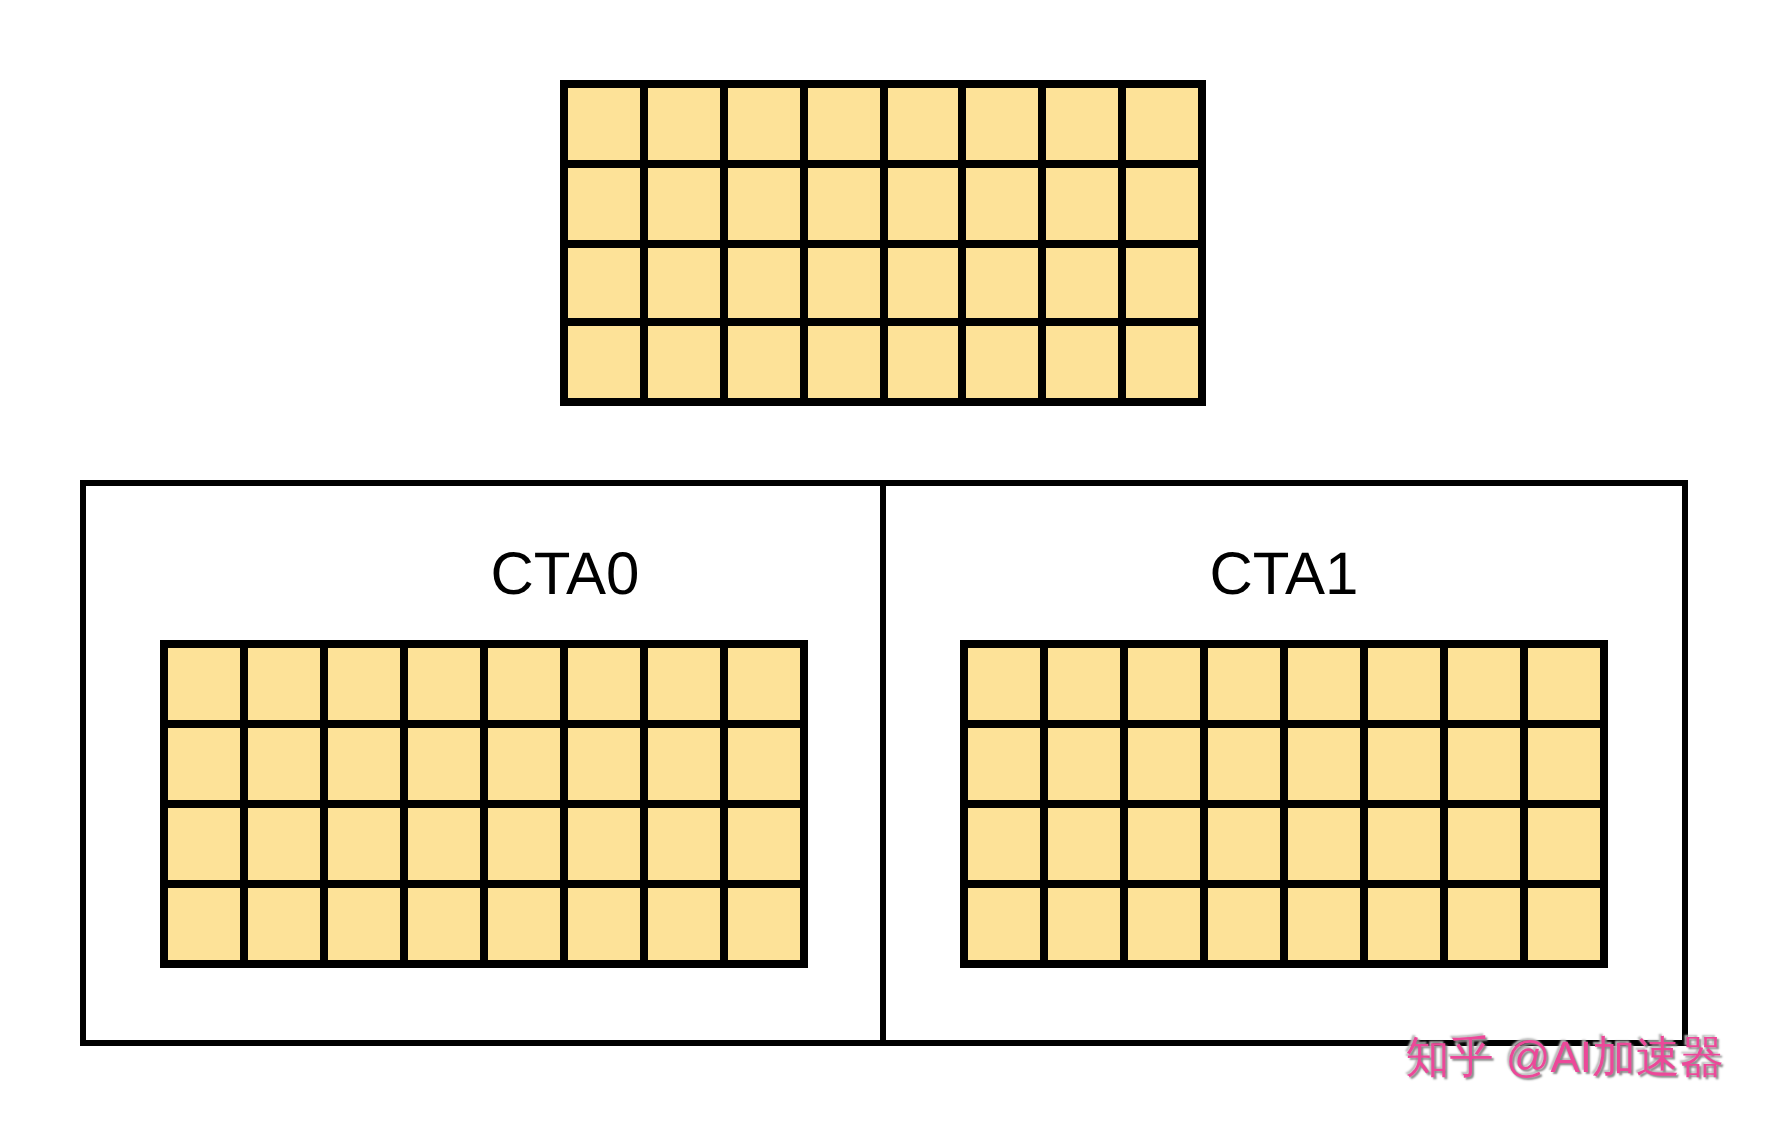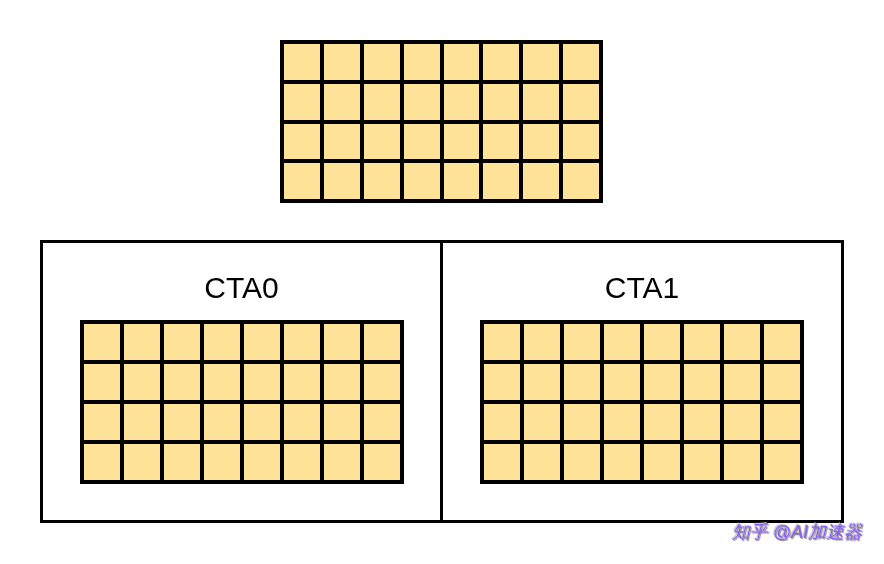--- a/index.html
+++ b/index.html
@@ -1,21 +1,21 @@
 <!DOCTYPE html>
 <html><head>
 <meta charset="utf-8">
 <style>
   html,body{margin:0;padding:0;background:#fff;}
   body{width:884px;height:564px;position:relative;overflow:hidden;font-family:"Liberation Sans",sans-serif;}
   .grid{position:absolute;display:grid;grid-template-columns:repeat(8,1fr);grid-template-rows:repeat(4,1fr);background:#000;border:4px solid #000;gap:4px;box-sizing:border-box;}
   .cell{background:#fde298;}
   .cta{position:absolute;border:3px solid #000;box-sizing:border-box;}
   .label{position:absolute;width:100%;text-align:center;font-size:30px;color:#000;}
-  .wm{position:absolute;right:22px;bottom:20px;font-size:18px;color:#8b5cf6;text-shadow:1px 1px 1px #888,-1px -1px 1px #bbb;font-style:italic;}
+  .wm{position:absolute;right:22px;bottom:20px;font-size:22px;color:#ec4899;text-shadow:1px 1px 1px #888,-1px -1px 1px #bbb;}
 </style>
 </head>
 <body>
 
 <div class="grid" style="left:280px;top:40px;width:323px;height:163px;" id="g0">
     <div class="cell" style="background: rgb(253, 226, 152);"></div>
     <div class="cell" style="background: rgb(253, 226, 152);"></div>
     <div class="cell" style="background: rgb(253, 226, 152);"></div>
     <div class="cell" style="background: rgb(253, 226, 152);"></div>
     <div class="cell" style="background: rgb(253, 226, 152);"></div>
@@ -42,21 +42,21 @@
     <div class="cell" style="background: rgb(253, 226, 152);"></div>
     <div class="cell" style="background: rgb(253, 226, 152);"></div>
     <div class="cell" style="background: rgb(253, 226, 152);"></div>
     <div class="cell" style="background: rgb(253, 226, 152);"></div>
     <div class="cell" style="background: rgb(253, 226, 152);"></div>
     <div class="cell" style="background: rgb(253, 226, 152);"></div>
     <div class="cell" style="background: rgb(253, 226, 152);"></div>
   </div>
 
 <div class="cta" style="left:40px;top:240px;width:403px;height:283px;">
-  <div class="label" style="top:28px;">CTA0</div>
+  <div class="label" style="top:28px;padding-left:41px;">CTA0</div>
 </div>
 <div class="cta" style="left:440px;top:240px;width:404px;height:283px;">
   <div class="label" style="top:28px;">CTA1</div>
 </div>
 <div class="grid" style="left:80px;top:320px;width:324px;height:164px;" id="g1">
     <div class="cell" style="background: rgb(253, 226, 152);"></div>
     <div class="cell" style="background: rgb(253, 226, 152);"></div>
     <div class="cell" style="background: rgb(253, 226, 152);"></div>
     <div class="cell" style="background: rgb(253, 226, 152);"></div>
     <div class="cell" style="background: rgb(253, 226, 152);"></div>

